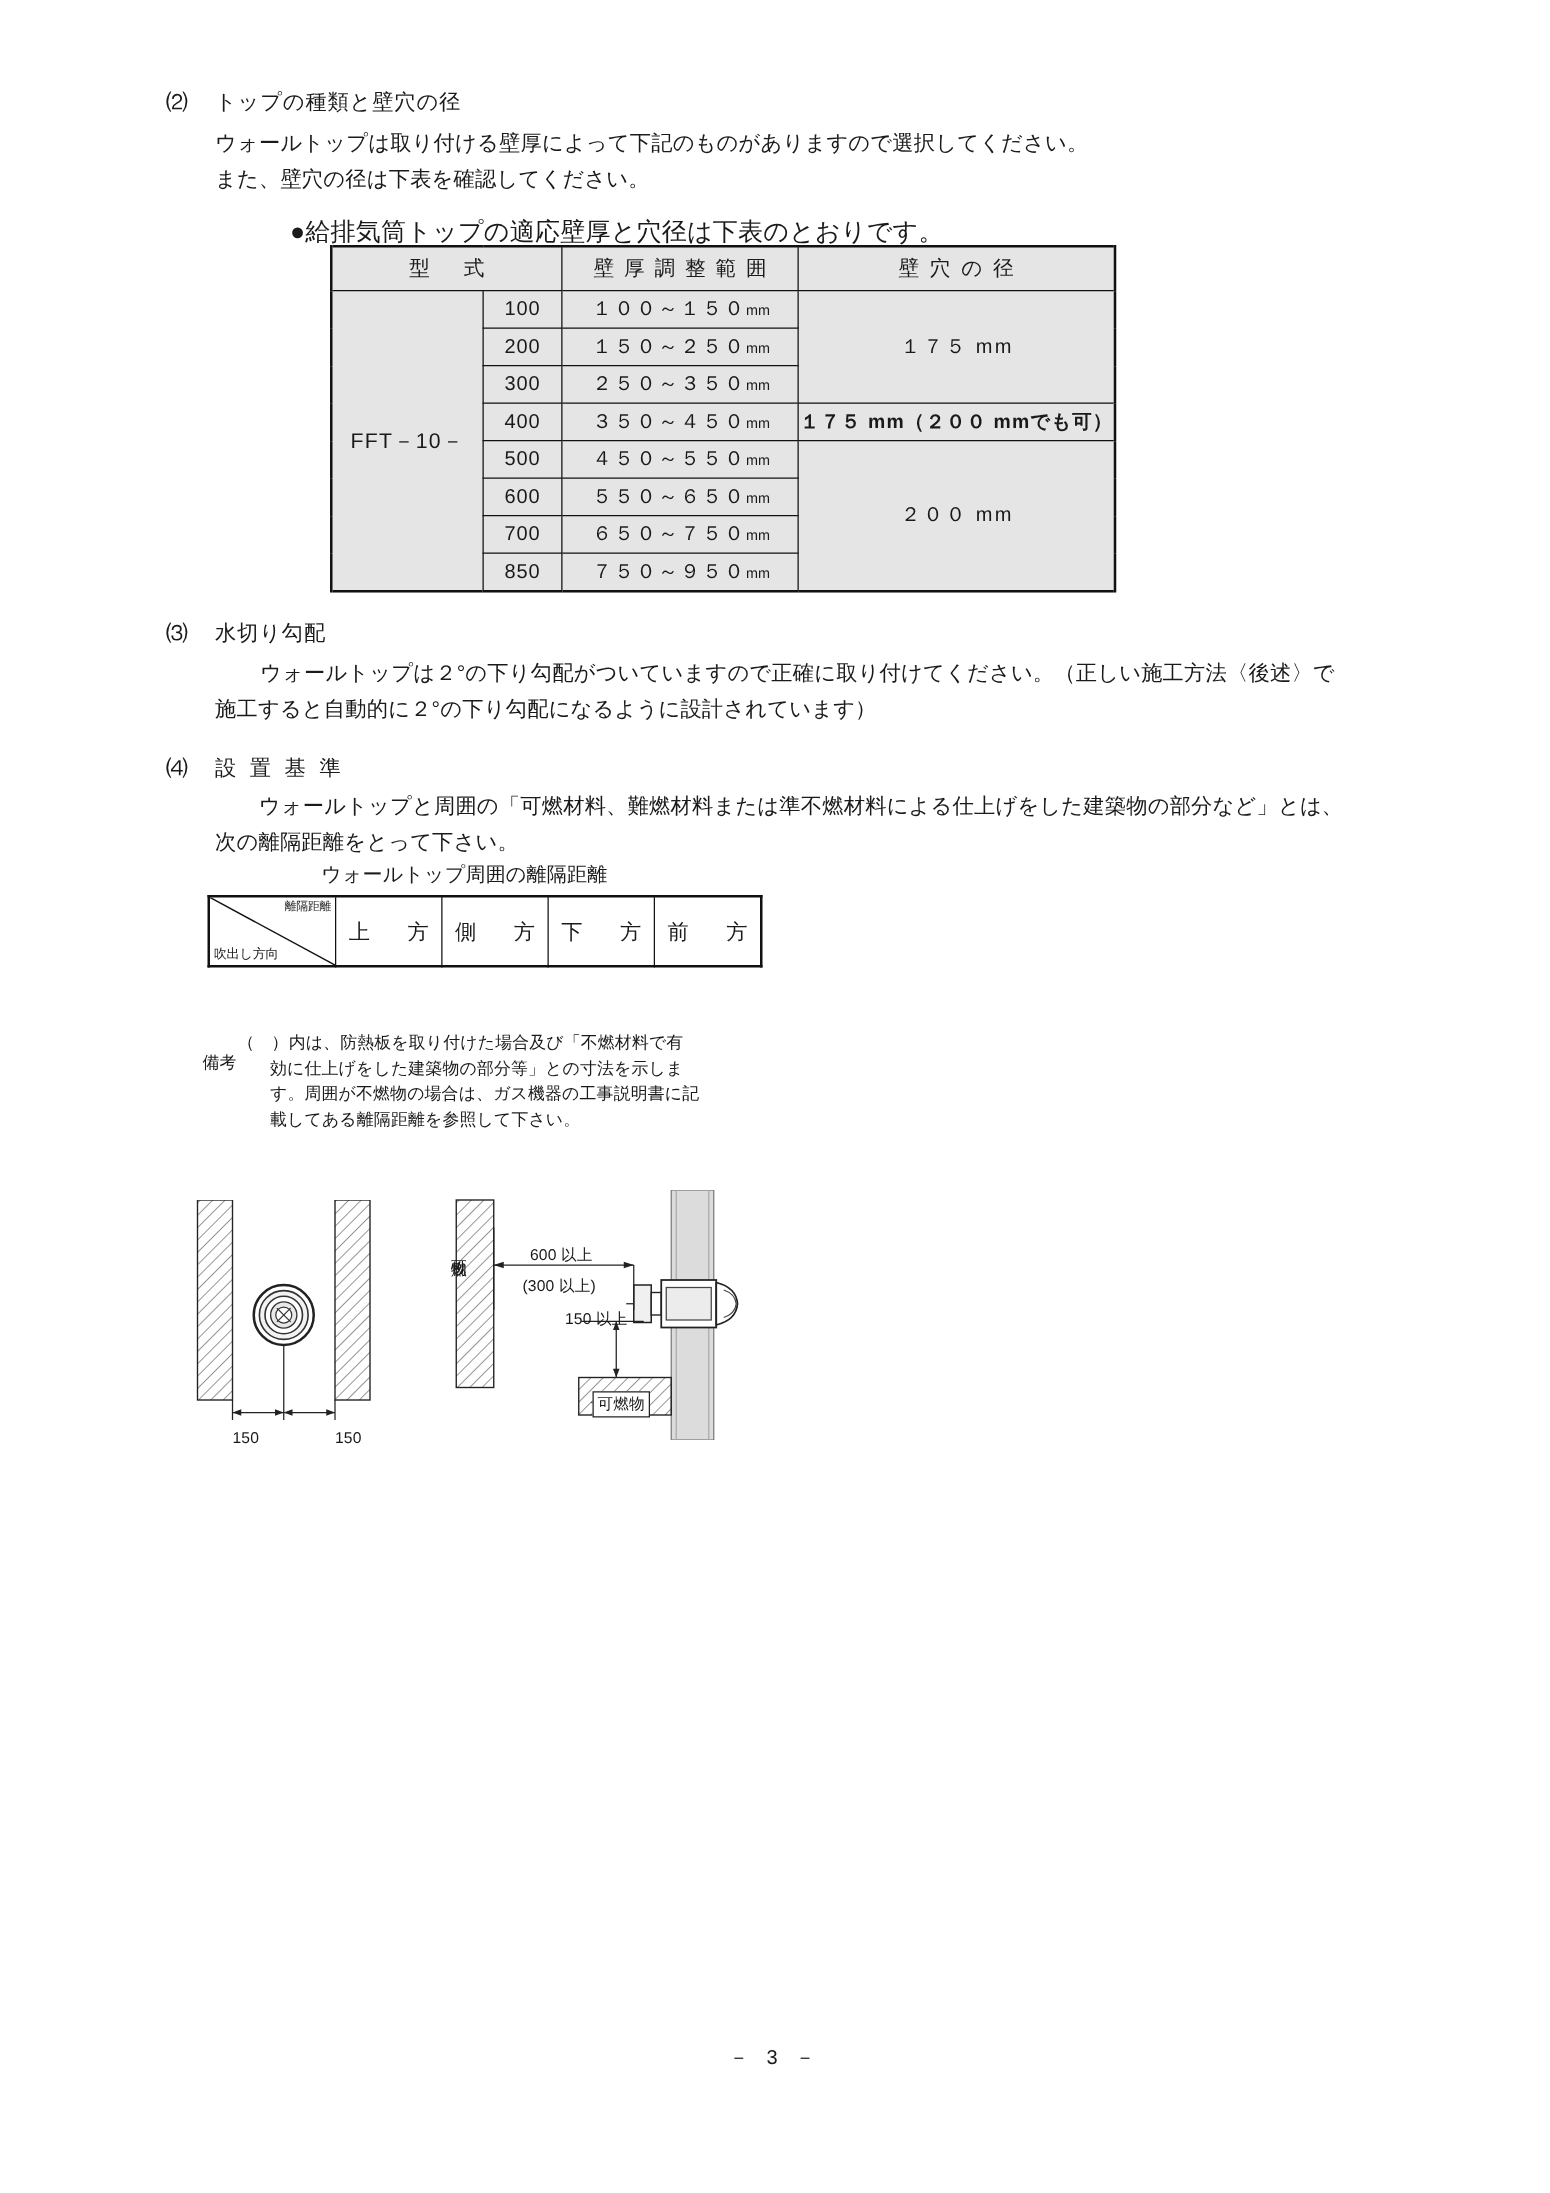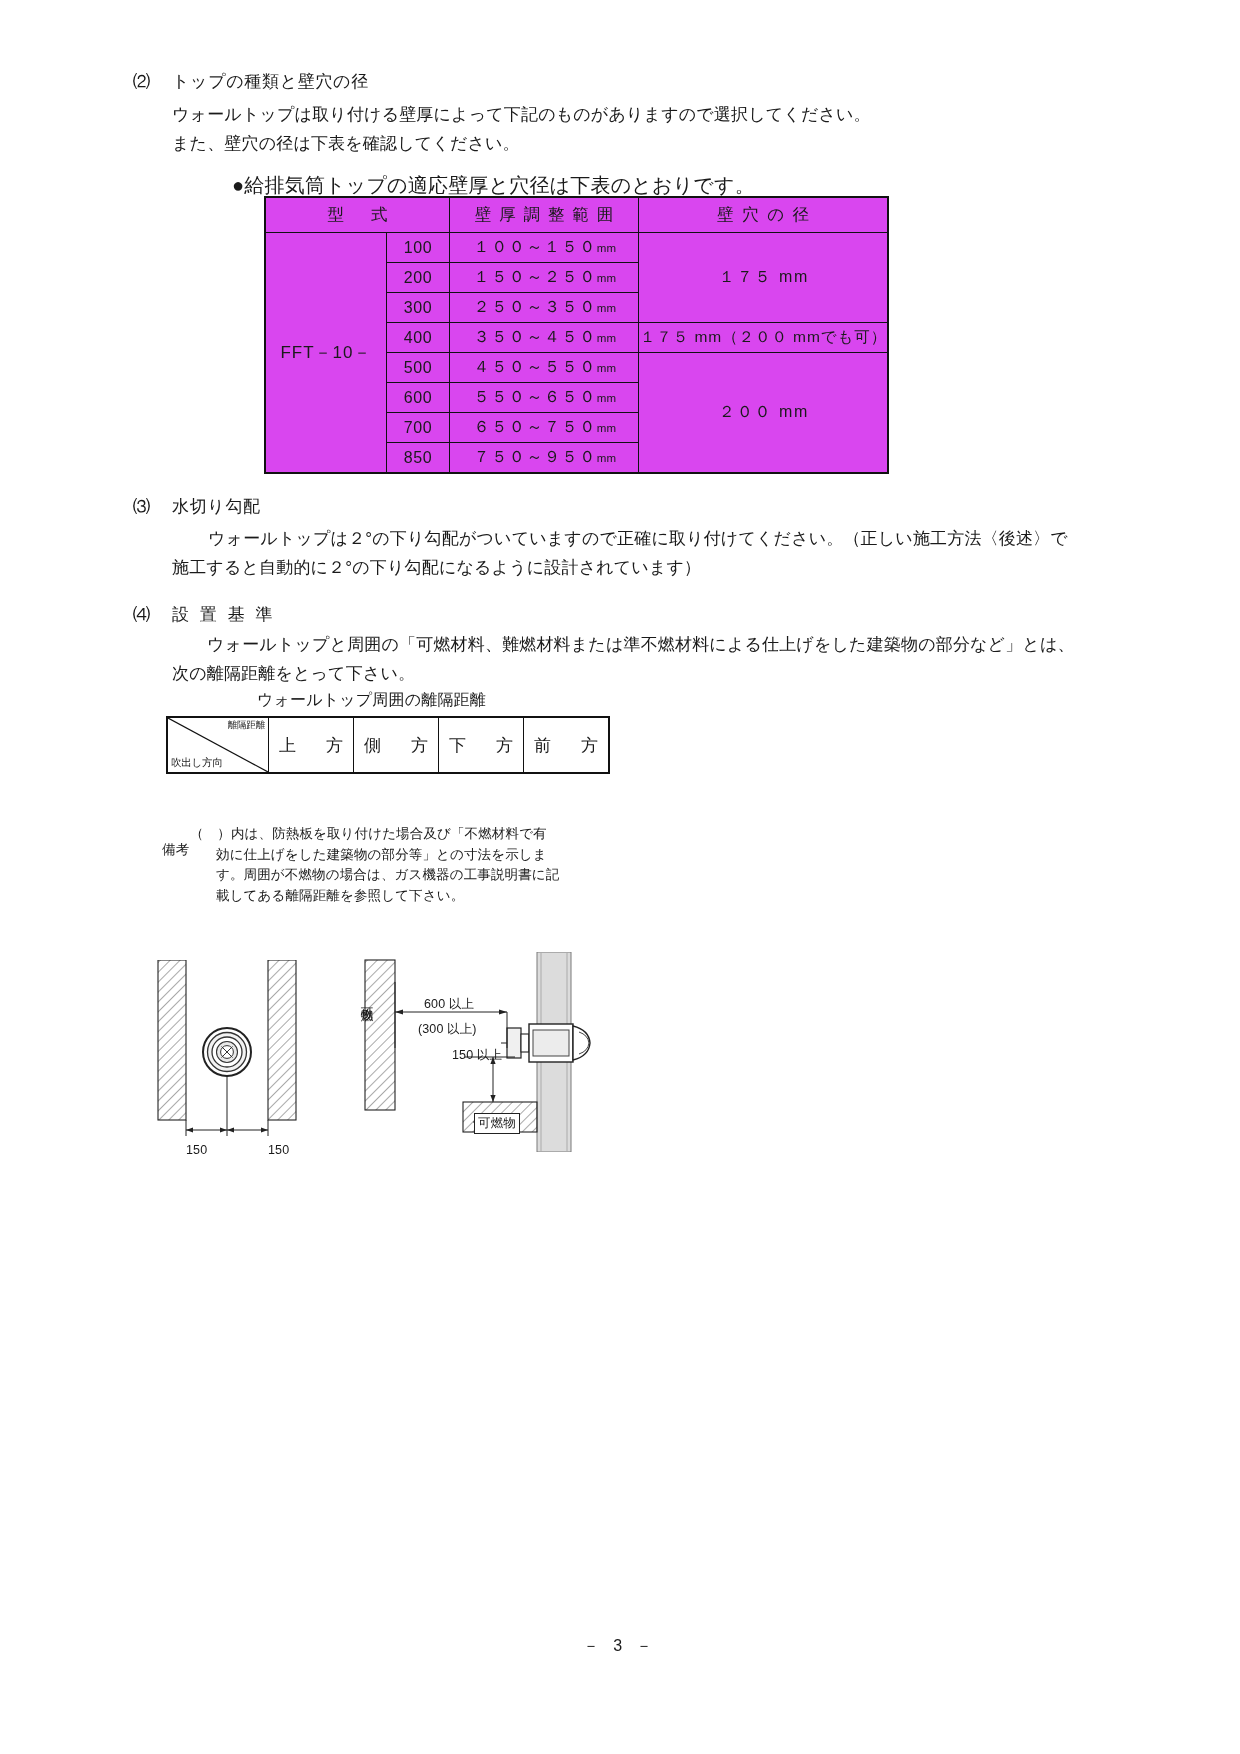--- a/index.html
+++ b/index.html
@@ -15,38 +15,38 @@
   .page{position:relative;width:1240px;height:1754px;}
   .sec-num{position:absolute;font-size:17px;letter-spacing:.02em;}
   .sec-ttl{position:absolute;font-size:17px;letter-spacing:.04em;}
   .body-line{position:absolute;font-size:17px;letter-spacing:.01em;white-space:nowrap;}
 
   
   .tbl1{
     position:absolute;left:264px;top:196px;
     border-collapse:collapse;
     border:2px solid #111;
-    background:#d946ef;
+    background:#e5e5e5;
   }
   .tbl1 td,.tbl1 th{
     border:1px solid #111;
     font-weight:normal;
     font-size:16px;
     text-align:center;
     padding:0;
     height:29px;
     letter-spacing:.02em;
     white-space:nowrap;
   }
   .tbl1 .hdr{height:34px;font-size:16.5px;letter-spacing:.32em;text-indent:.32em;}
   .tbl1 .c-model{width:120px;}
   .tbl1 .c-size{width:62px;font-size:16px;letter-spacing:.04em;}
   .tbl1 .c-range{width:188px;letter-spacing:.1em;text-indent:.1em;}
   .tbl1 .c-hole{width:245px;letter-spacing:.12em;text-indent:.12em;}
-  .tbl1 .c-hole.tight{letter-spacing:.06em;text-indent:.06em;font-size:15.5px;}
+  .tbl1 .c-hole.tight{letter-spacing:.06em;text-indent:.06em;font-size:15.5px;font-weight:bold;}
   .tbl1 .model-cell{font-size:17px;letter-spacing:.06em;}
   .unit{font-size:11.5px;letter-spacing:0;}
   .b-thick-bot{border-bottom:2px solid #111 !important;}
   .b-thick-l{border-left:2px solid #111 !important;}
   .b-thick-r{border-right:2px solid #111 !important;}
 
   
   .tbl2{
     position:absolute;left:166px;top:716px;
     border-collapse:collapse;

